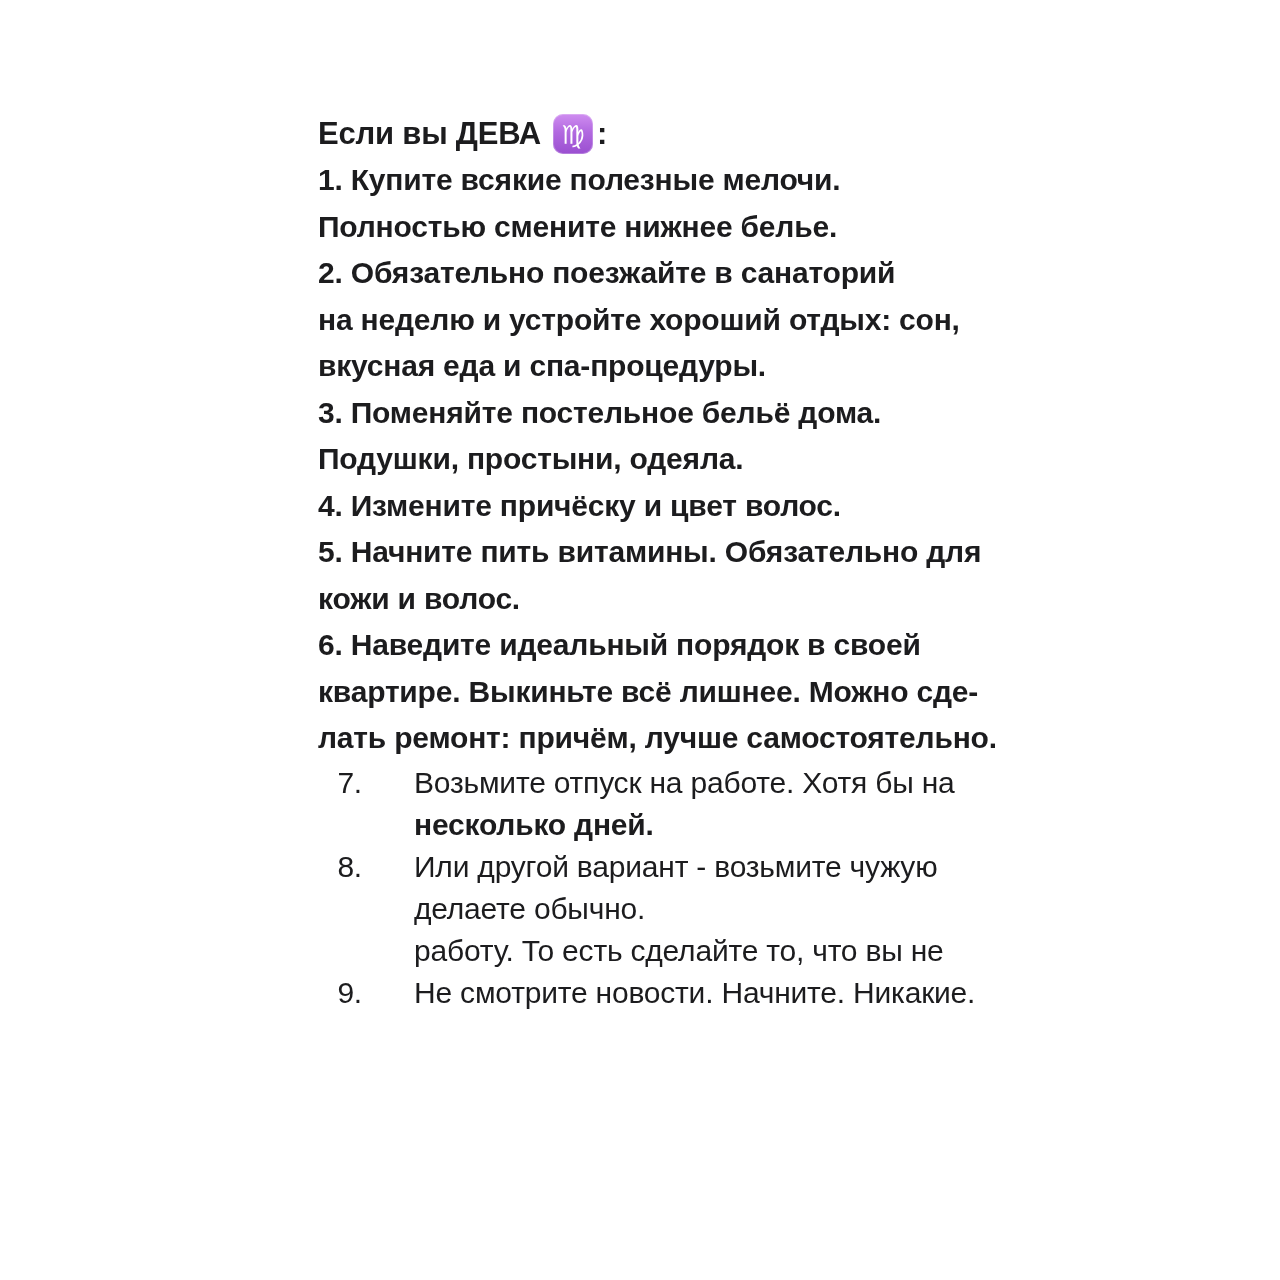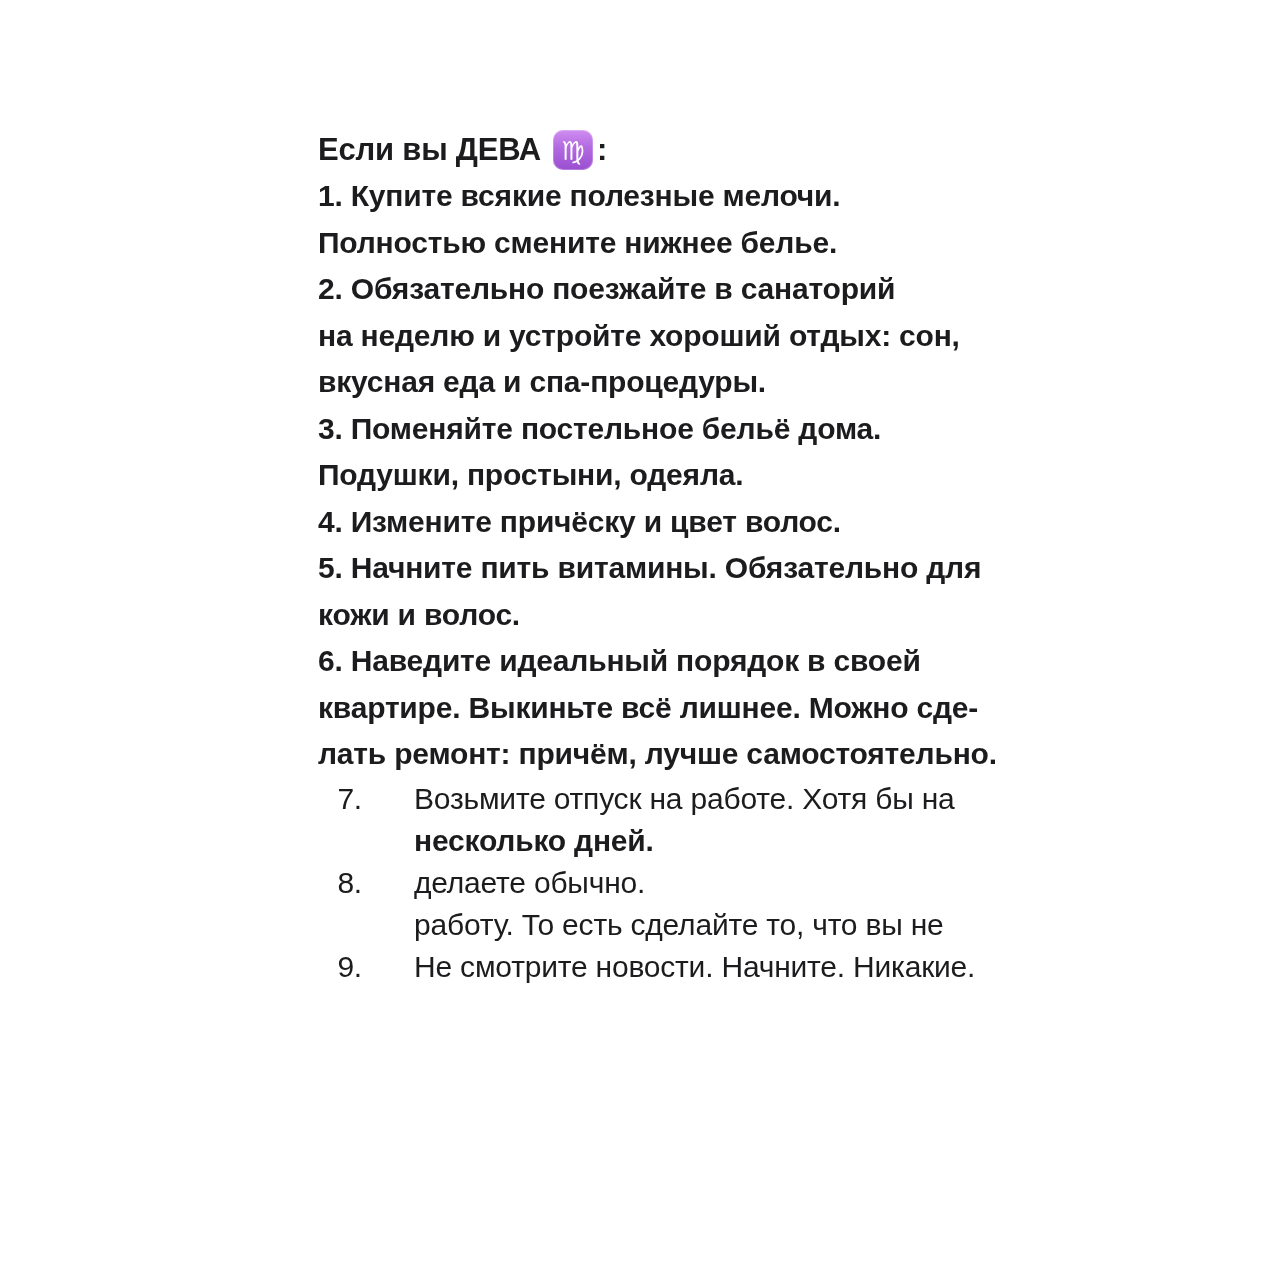--- a/index.html
+++ b/index.html
@@ -10,21 +10,21 @@
     position: relative;
     width: 1280px;
     height: 1280px;
     background: #ffffff;
     overflow: hidden;
     font-family: "Liberation Sans", sans-serif;
   }
   .content {
     position: absolute;
     left: 318px;
-    top: 127px;
+    top: 111px;
     width: 720px;
     color: #1c1c1e;
     letter-spacing: -0.2px;
   }
   .title {
     display: flex;
     align-items: center;
     height: 46px;
     font-size: 31px;
     font-weight: 700;
@@ -135,20 +135,21 @@
               <span class="item-line" style="display:block;">Возьмите отпуск на работе. Хотя бы на</span>
 
               <span class="item-line" style="display:block;font-weight:bold;">несколько дней.</span>
             </span>
         </li>
 
         <li class="row">
           <span class="num">8.</span>
           <span class="lines">
 
+              <span class="item-line" style="display:block;">Или другой вариант - возьмите чужую</span>
 
               <span class="item-line" style="display:block;">делаете обычно.</span>
 
               <span class="item-line" style="display:block;">работу. То есть сделайте то, что вы не</span>
             </span>
         </li>
 
         <li class="row">
           <span class="num">9.</span>
           <span class="lines">

